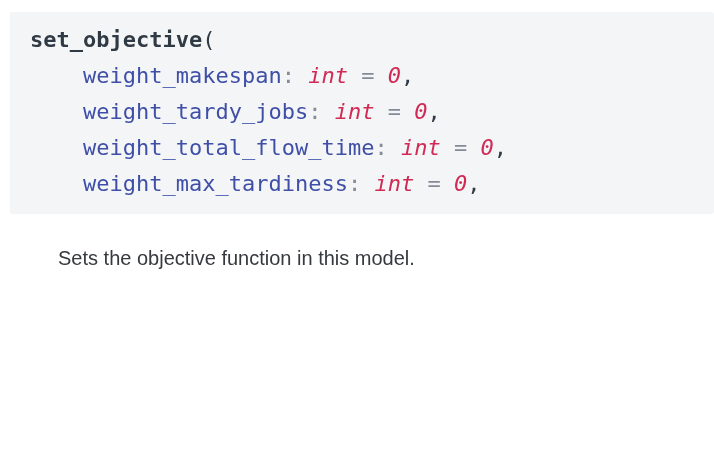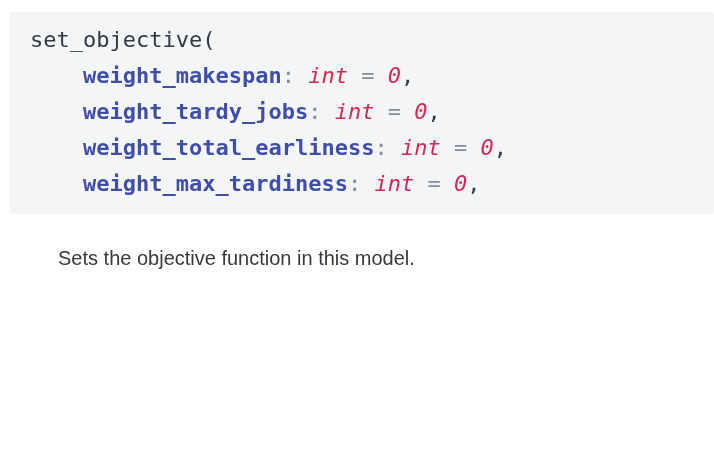--- a/index.html
+++ b/index.html
@@ -17,22 +17,22 @@
     padding: 10px 16px 12px 20px;
   }
   .sig {
     font-family: "DejaVu Sans Mono", monospace;
     font-size: 22px;
     line-height: 36px;
   }
   .sig-line { white-space: pre; }
   .tok.plain  { color: var(--code-dark, #2f3a44); }
   .tok.dark   { color: var(--code-dark, #2f3a44); }
-  .tok.fn     { color: var(--code-dark, #2f3a44); font-weight: normal; }
-  .tok.blue   { color: var(--param-blue, #3f4fa8); font-weight: bold; }
+  .tok.fn     { color: var(--code-dark, #2f3a44); font-weight: bold; }
+  .tok.blue   { color: var(--param-blue, #3f4fa8); }
   .tok.red    { color: var(--type-red, #d02a55); font-style: italic; }
   .tok.gray   { color: var(--punct-gray, #848b98); }
   .tok.arrow  { color: var(--arrow-gray, #4e555e); }
   .tok.pilcrow { color: var(--headerlink-magenta, #d63ce8); font-weight: bold; }
   .tok.link { cursor: pointer; text-decoration: none; }
   .description {
     margin: 30px 0 0 58px;
     font-family: "Liberation Sans", "DejaVu Sans", sans-serif;
     font-size: 20px;
     line-height: 28px;
@@ -44,21 +44,21 @@
 
 <div class="canvas">
 
   <div class="sig-block">
     <div class="sig">
       <div class="sig-line"><span class="tok fn">set_objective</span><span class="tok dark">(</span></div>
 
       <div id="param-lines">
           <div class="sig-line"><span class="tok plain">    </span><span class="tok blue">weight_makespan</span><span class="tok gray">:</span><span class="tok plain"> </span><span class="tok red">int</span><span class="tok plain"> </span><span class="tok gray">=</span><span class="tok plain"> </span><span class="tok red">0</span><span class="tok dark">,</span></div>
           <div class="sig-line"><span class="tok plain">    </span><span class="tok blue">weight_tardy_jobs</span><span class="tok gray">:</span><span class="tok plain"> </span><span class="tok red">int</span><span class="tok plain"> </span><span class="tok gray">=</span><span class="tok plain"> </span><span class="tok red">0</span><span class="tok dark">,</span></div>
-          <div class="sig-line"><span class="tok plain">    </span><span class="tok blue">weight_total_earliness</span><span class="tok gray">:</span><span class="tok plain"> </span><span class="tok red">int</span><span class="tok plain"> </span><span class="tok gray">=</span><span class="tok plain"> </span><span class="tok red">0</span><span class="tok dark">,</span></div>
+          <div class="sig-line"><span class="tok plain">    </span><span class="tok blue">weight_total_flow_time</span><span class="tok gray">:</span><span class="tok plain"> </span><span class="tok red">int</span><span class="tok plain"> </span><span class="tok gray">=</span><span class="tok plain"> </span><span class="tok red">0</span><span class="tok dark">,</span></div>
           <div class="sig-line"><span class="tok plain">    </span><span class="tok blue">weight_max_tardiness</span><span class="tok gray">:</span><span class="tok plain"> </span><span class="tok red">int</span><span class="tok plain"> </span><span class="tok gray">=</span><span class="tok plain"> </span><span class="tok red">0</span><span class="tok dark">,</span></div>
         </div>
 
     </div>
   </div>
 
   <p class="description">Sets the objective function in this model.</p>
 
 </div>
 

